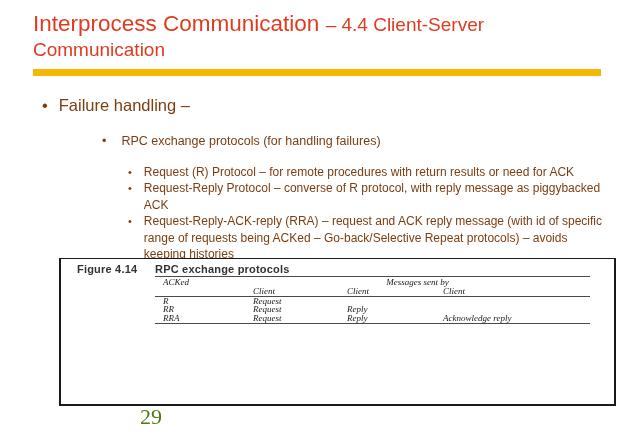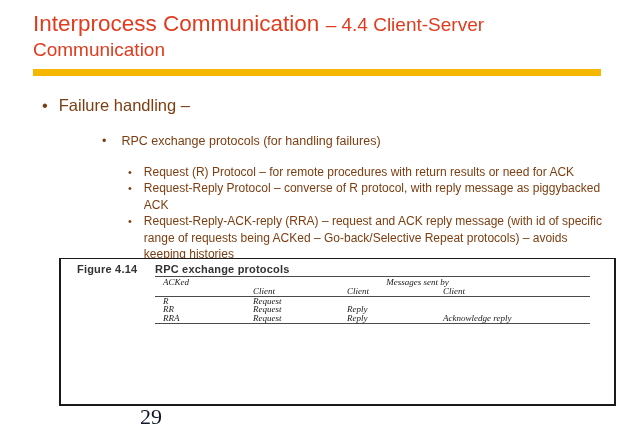--- a/index.html
+++ b/index.html
@@ -53,21 +53,21 @@
   .trow { display:grid; grid-template-columns:90px 94px 96px 155px; height:8.5px; line-height:8.5px; }
   .trow span { padding-left:8px; white-space:nowrap; }
   .thead1 { grid-template-columns:90px 345px; border-top:1px solid var(--table_line,#4a4a4a); padding-top:1px; }
   .thead1 .cgroup { text-align:center; padding-left:0; }
   .thead2 { border-bottom:1px solid var(--table_line,#4a4a4a); height:9px; }
   .trow.last { border-bottom:1px solid var(--table_line,#4a4a4a); height:9.5px; }
 
   
   .pagenum {
     position:absolute; left:140px; top:404px;
-    font-family:"Liberation Serif", serif; font-size:22px; color:#0f172a;
+    font-family:"Liberation Serif", serif; font-size:22px; color:#4d7c0f;
   }
 </style>
 </head>
 <body>
 
 <div class="slide">
 
   <div class="title">
     <span class="t1">Interprocess Communication </span><span class="t2">– 4.4 Client-Server Communication</span>
   </div>

